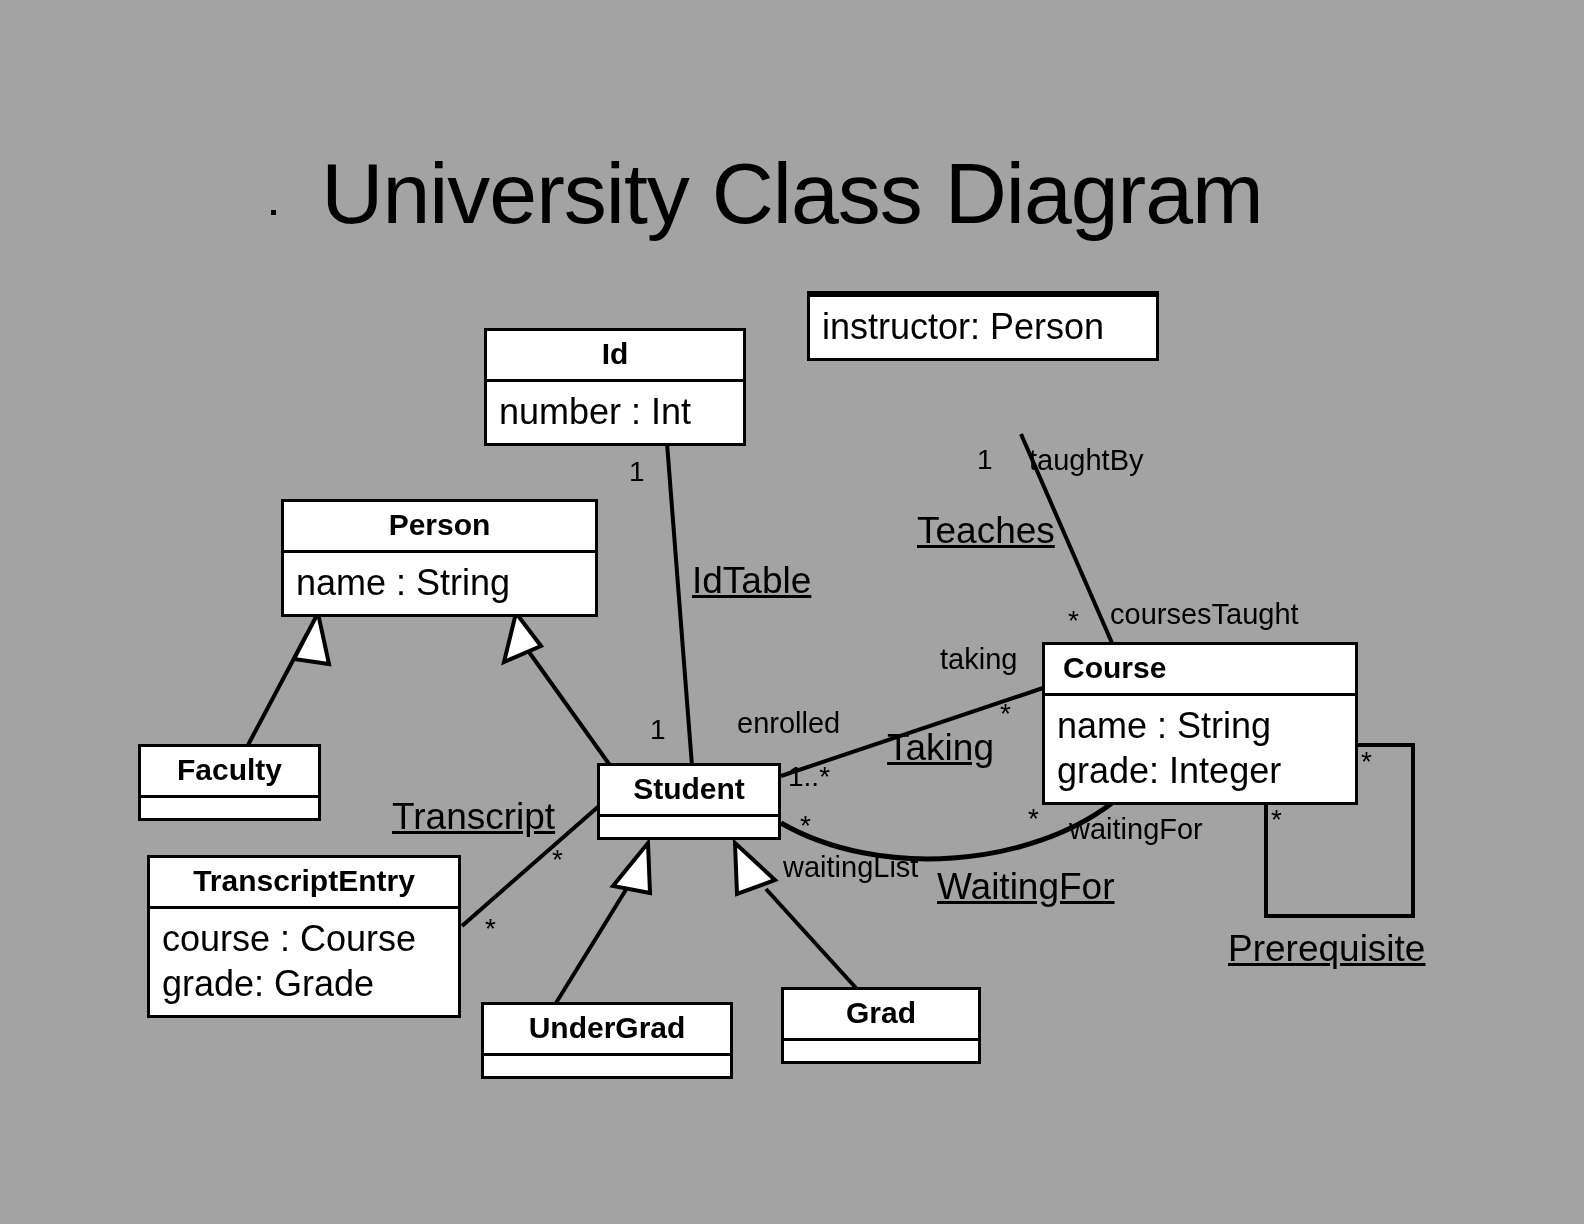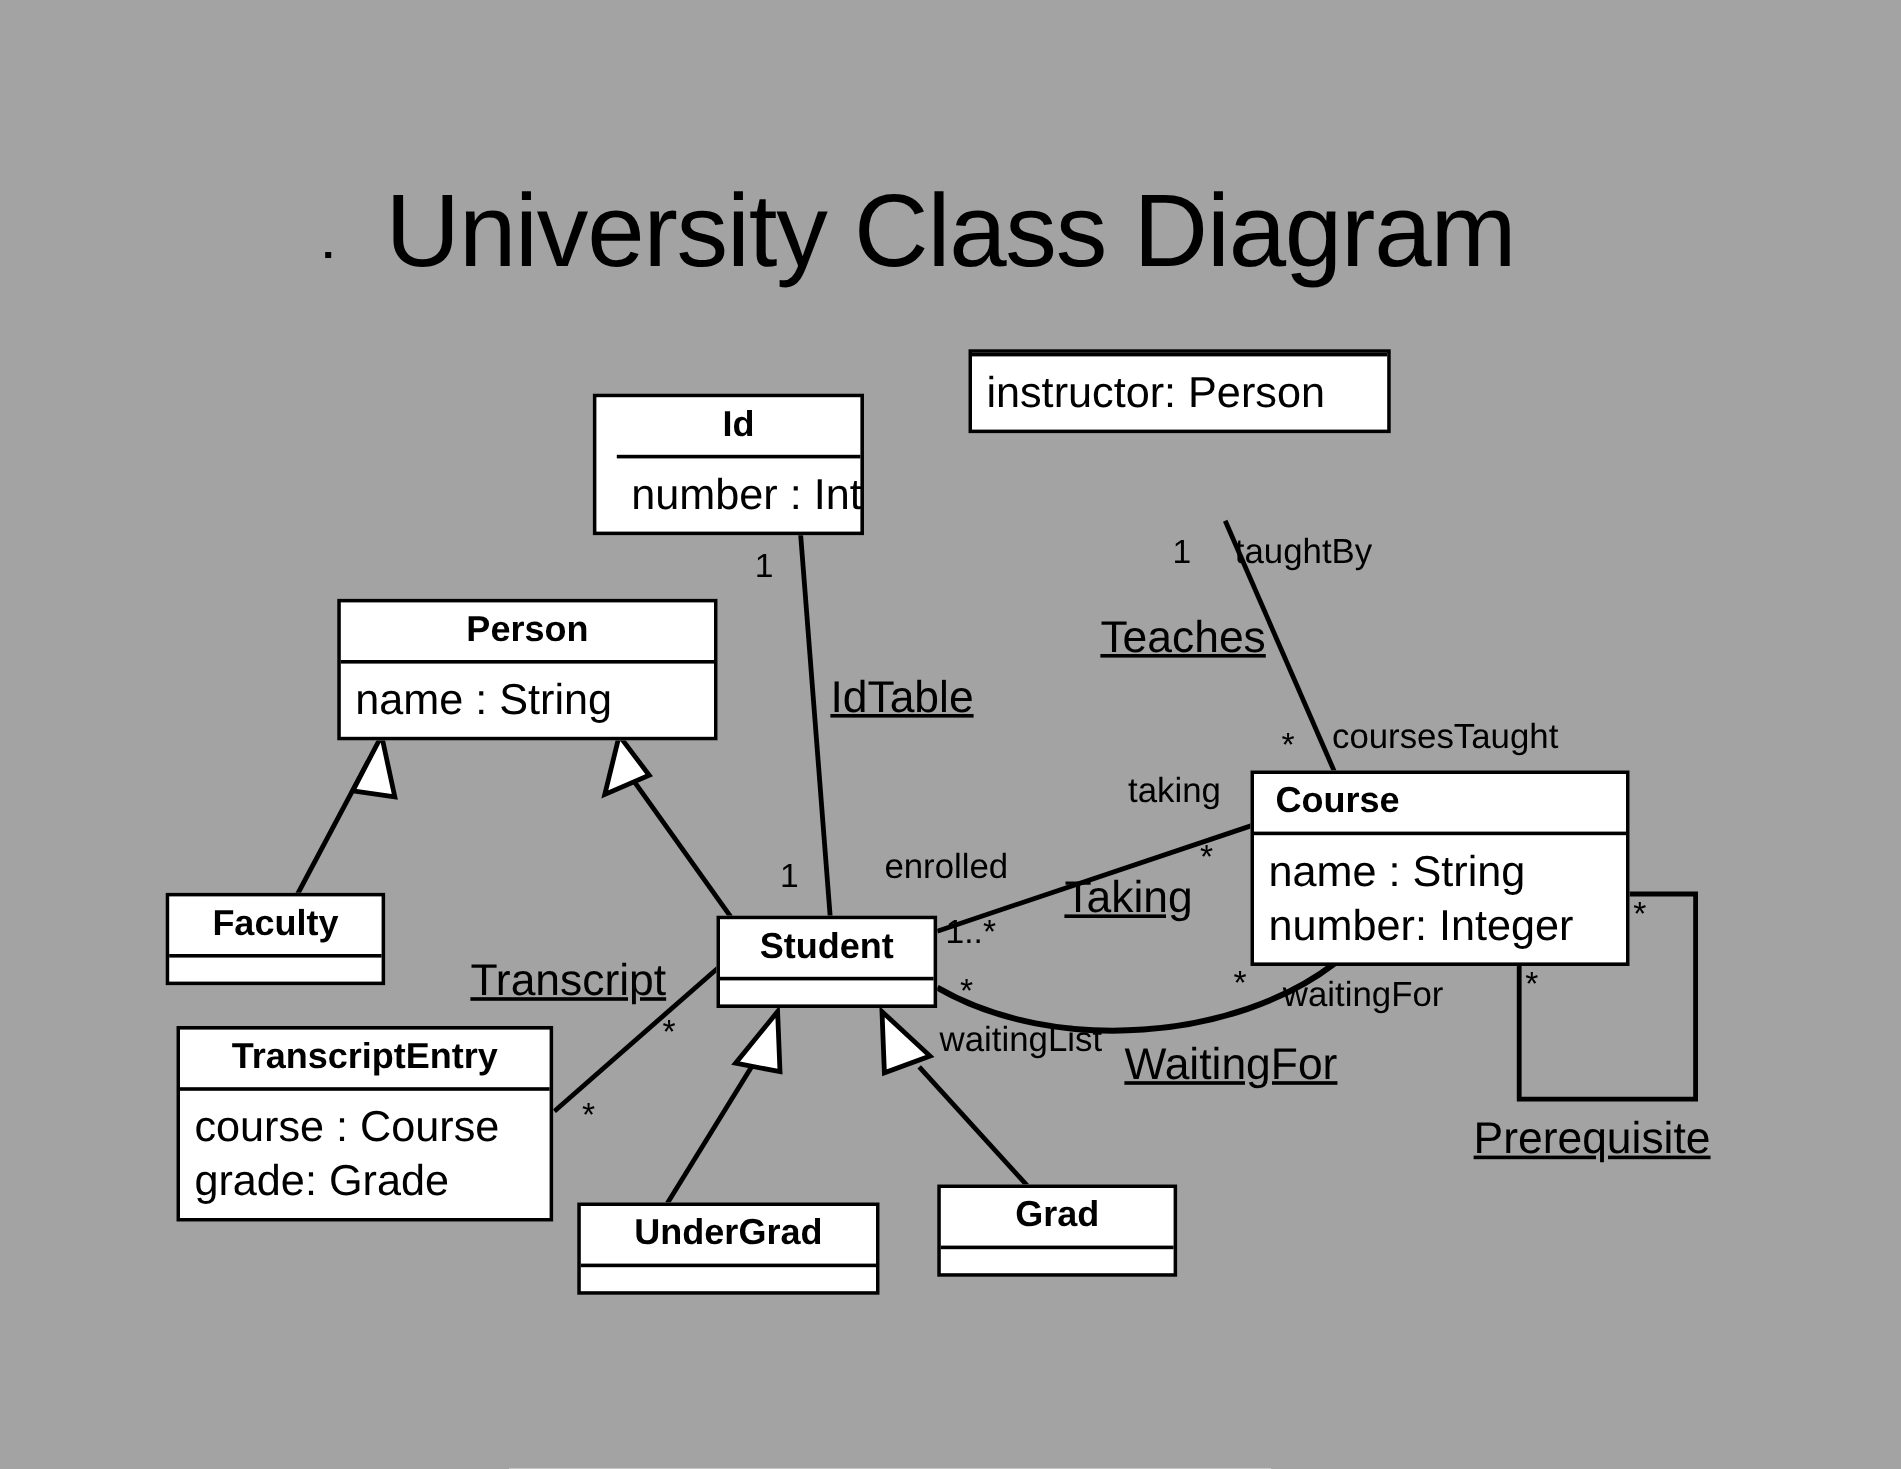--- a/index.html
+++ b/index.html
@@ -120,21 +120,21 @@
     <line x1="556" y1="1003" x2="627" y2="888" stroke="#000" stroke-width="4"></line>
     <polygon points="648,843 613,886, 650,893" fill="#fff" stroke="#000" stroke-width="4"></polygon>
 
     <line x1="856" y1="988" x2="766" y2="889" stroke="#000" stroke-width="4"></line>
     <polygon points="735,843 737,894, 775,880" fill="#fff" stroke="#000" stroke-width="4"></polygon>
   </svg>
 
   <div class="title">University Class Diagram</div>
   <div class="dot" style="left:271px; top:210px;"></div>
 
-  <div class="uml" style="left:494px; top:328px; width:226px;padding-left:17px;">
+  <div class="uml" style="left:484px; top:328px; width:262px;">
     <div class="name">Id</div>
     <div class="compartment">
       <span class="attr">number : Int</span>
     </div>
   </div>
 
   <div class="uml" style="left:807px; top:291px; width:352px;">
     <div class="compartment">
       <span class="attr">instructor: Person</span>
     </div>
@@ -162,21 +162,21 @@
 
   <div class="uml" style="left:597px; top:763px; width:184px;">
     <div class="name">Student</div>
     <div class="compartment empty"></div>
   </div>
 
   <div class="uml" style="left:1042px; top:642px; width:316px;">
     <div class="name left">Course</div>
     <div class="compartment">
       <span class="attr">name : String</span>
-      <span class="attr">number: Integer</span>
+      <span class="attr">grade: Integer</span>
     </div>
   </div>
 
   <div class="uml" style="left:481px; top:1002px; width:252px;">
     <div class="name">UnderGrad</div>
     <div class="compartment empty"></div>
   </div>
 
   <div class="uml" style="left:781px; top:987px; width:200px;">
     <div class="name">Grad</div>

